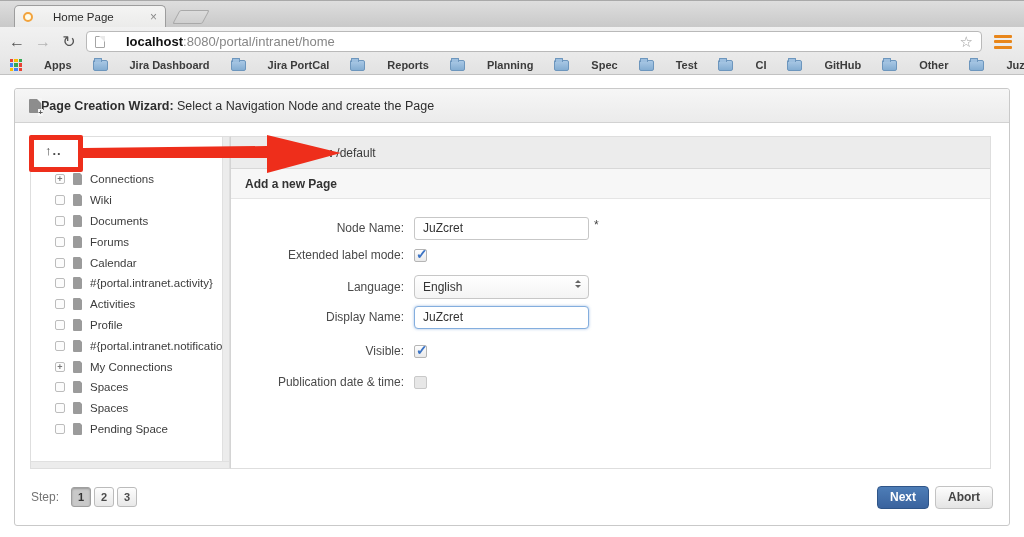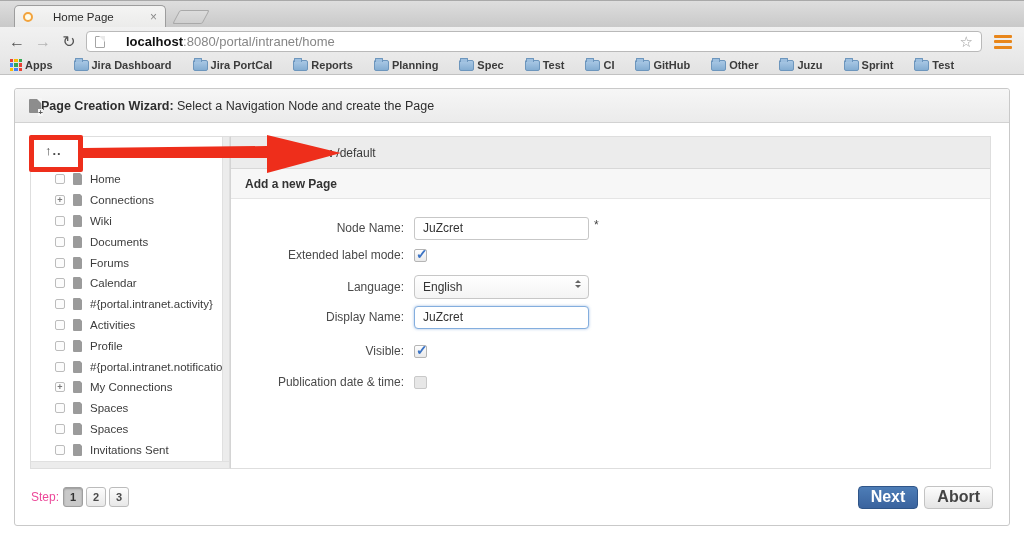--- a/index.html
+++ b/index.html
@@ -28,21 +28,21 @@
     border-top-color:#e9e9e9; border-right-color:#e9e9e9; }
   .url { font-size:13px; white-space:nowrap; flex:1;padding-left:15px; }
   .url b { color:#111; font-weight:600; }
   .url span { color:#868686; }
   .star { font-size:15px; color:#9a9a9a; }
   .menu-ic { width:18px; height:14px; display:flex; flex-direction:column; justify-content:space-between; margin:0 4px; }
   .menu-ic i { height:3px; background:#e8861a; border-radius:1px; }
   .bookmarks { position:absolute; left:0; top:56px; width:1024px; height:19px;
     background:linear-gradient(#e9e9e9,#e2e2e2); border-bottom:1px solid #c2c2c2;
     display:flex; align-items:center; padding:0 10px; gap:21px; font-size:11px; font-weight:600; color:#3c3c3c; }
-  .bm { display:flex; align-items:center; gap:3px; white-space:nowrap; }
+  .bm { display:flex; align-items:center; gap:22px; white-space:nowrap; }
   .apps-ic { width:12px; height:12px; display:grid; grid-template-columns:repeat(3,1fr); gap:1px; }
   .apps-ic i { background:#e94235; } .apps-ic i:nth-child(2){background:#fabb05;} .apps-ic i:nth-child(3){background:#34a853;}
   .apps-ic i:nth-child(4){background:#4285f4;} .apps-ic i:nth-child(5){background:#34a853;} .apps-ic i:nth-child(6){background:#e94235;}
   .apps-ic i:nth-child(7){background:#fabb05;} .apps-ic i:nth-child(8){background:#4285f4;} .apps-ic i:nth-child(9){background:#e94235;}
   .folder-ic { width:15px; height:11px; background:linear-gradient(#a9c8e5,#84add2); border:1px solid #6d96bd;
     border-radius:1px 2px 2px 2px; position:relative; flex:none; margin-top:1px; }
   .folder-ic::before { content:""; position:absolute; left:0; top:-3px; width:6px; height:3px;
     background:#9dbfdf; border:1px solid #6d96bd; border-bottom:none; border-radius:1px 1px 0 0; }
 
   
@@ -96,28 +96,28 @@
   .cb.off { background:#e7e7e7; border-color:#c9c9c9; }
   .select { width:175px; height:24px; border:1px solid #c7c7c7; border-radius:4px; background:linear-gradient(#fff,#f4f4f4);
     display:flex; align-items:center; padding:0 8px; font-size:12px; color:#333; position:relative; }
   .updown { position:absolute; right:7px; top:4px; display:flex; flex-direction:column; gap:2px; }
   .updown i { border:3.5px solid transparent; }
   .updown i.u { border-bottom-color:#666; border-top-width:0; }
   .updown i.d { border-top-color:#666; border-bottom-width:0; }
 
   
   .wiz-footer { position:absolute; left:16px; right:16px; top:394px; height:28px; display:flex; align-items:center; }
-  .step-label { font-size:12px; color:#ec4899; margin-right:4px; }
+  .step-label { font-size:12px; color:#737373; margin-right:12px; }
   .steps { display:flex; gap:3px; }
   .step-btn { width:20px; height:20px; border:1px solid #bbb; border-radius:3px;
     background:linear-gradient(#fdfdfd,#e8e8e8); font-size:11px; font-weight:700; color:#4a4a4a;
     display:flex; align-items:center; justify-content:center; }
   .step-btn.active { background:#c9c9c9; border-color:#9f9f9f; box-shadow:inset 0 1px 2px rgba(0,0,0,.25); color:#333; }
   .footer-right { margin-left:auto; display:flex; gap:6px; }
-  .btn { height:23px; padding:0 12px; border-radius:4px; font-size:16px; font-weight:700;
+  .btn { height:23px; padding:0 12px; border-radius:4px; font-size:12px; font-weight:700;
     display:flex; align-items:center; font-family:"Liberation Sans", sans-serif; }
   .btn-primary { background:linear-gradient(#4d7db7,#3a639e); border:1px solid #2f5588; color:#fff; }
   .btn-default { background:linear-gradient(#fdfdfd,#e4e4e4); border:1px solid #c3c3c3; color:#444; }
 
   
   .anno-box { position:absolute; left:14px; top:46px; width:54px; height:37px;
     border:5px solid #ee2e1b; border-radius:2px; z-index:20; }
   .anno-arrow { position:absolute; left:0; top:0; width:996px; height:438px; z-index:21; pointer-events:none; }
 </style>
 </head>
@@ -230,25 +230,20 @@
 <div class="wizard">
   <div class="wiz-header">
     <span class="pageadd-ic"></span>
     <span class="wiz-title"><b>Page Creation Wizard:</b><span> Select a Navigation Node and create the Page</span></span>
   </div>
 
   <div class="tree-panel">
     <span class="tree-up">↑..</span>
     <div class="tree-list">
 
-        <div class="tree-row">
-          <span class="tbox"></span>
-          <span class="ticon"></span>
-          <span class="tlabel">Home</span>
-        </div>
 
         <div class="tree-row">
           <span class="tbox plus"></span>
           <span class="ticon"></span>
           <span class="tlabel">Connections</span>
         </div>
 
         <div class="tree-row">
           <span class="tbox"></span>
           <span class="ticon"></span>
@@ -308,25 +303,20 @@
           <span class="ticon"></span>
           <span class="tlabel">Spaces</span>
         </div>
 
         <div class="tree-row">
           <span class="tbox"></span>
           <span class="ticon"></span>
           <span class="tlabel">Spaces</span>
         </div>
 
-        <div class="tree-row">
-          <span class="tbox"></span>
-          <span class="ticon"></span>
-          <span class="tlabel">Invitations Sent</span>
-        </div>
 
         <div class="tree-row">
           <span class="tbox"></span>
           <span class="ticon"></span>
           <span class="tlabel">Pending Space</span>
         </div>
       </div>
     <div class="vtrack"></div>
     <div class="htrack"></div>
   </div>

